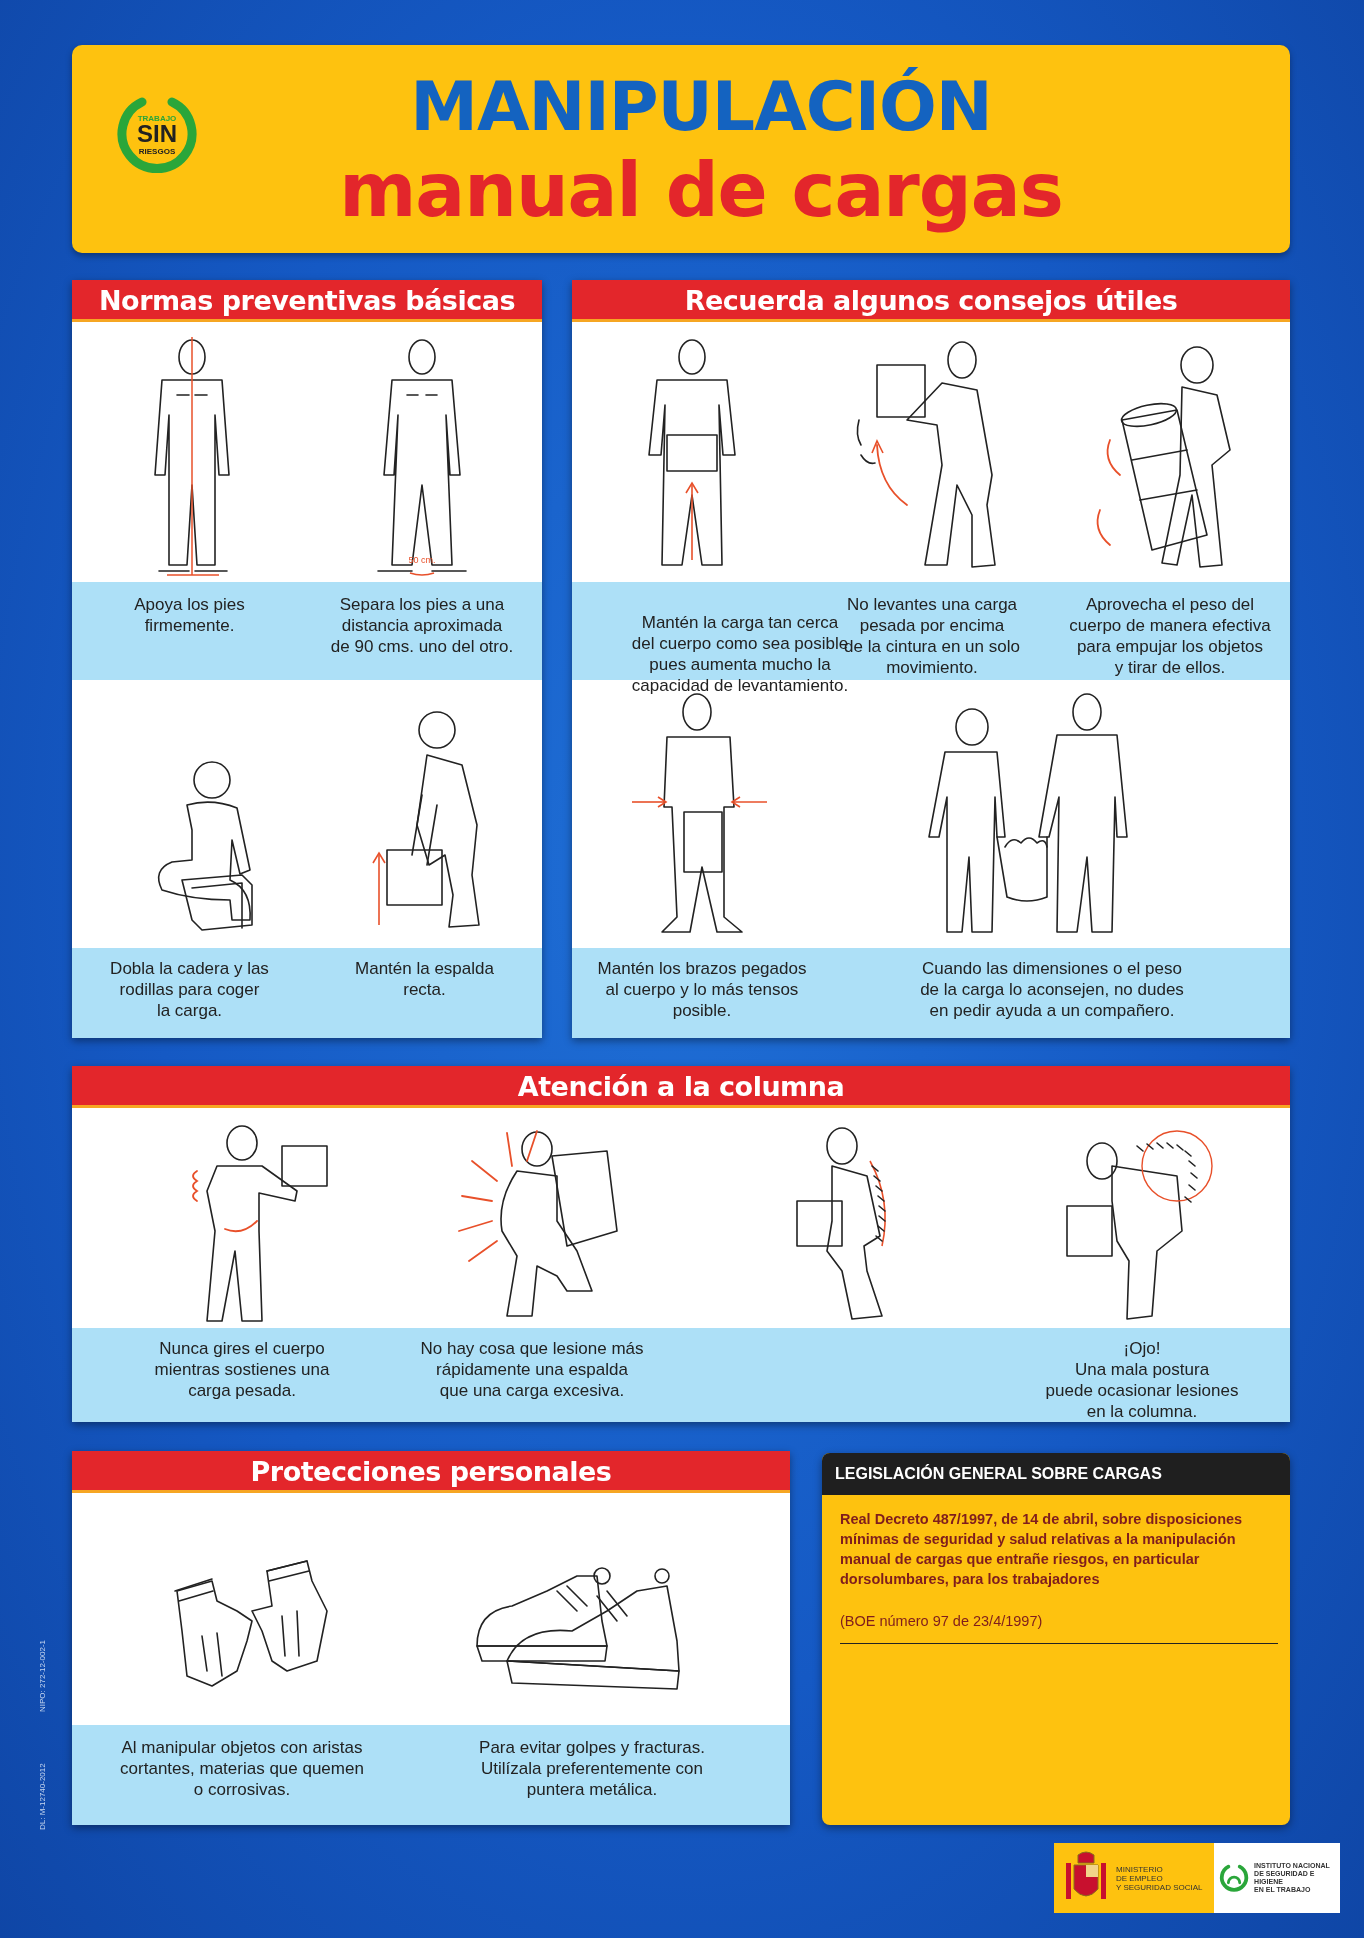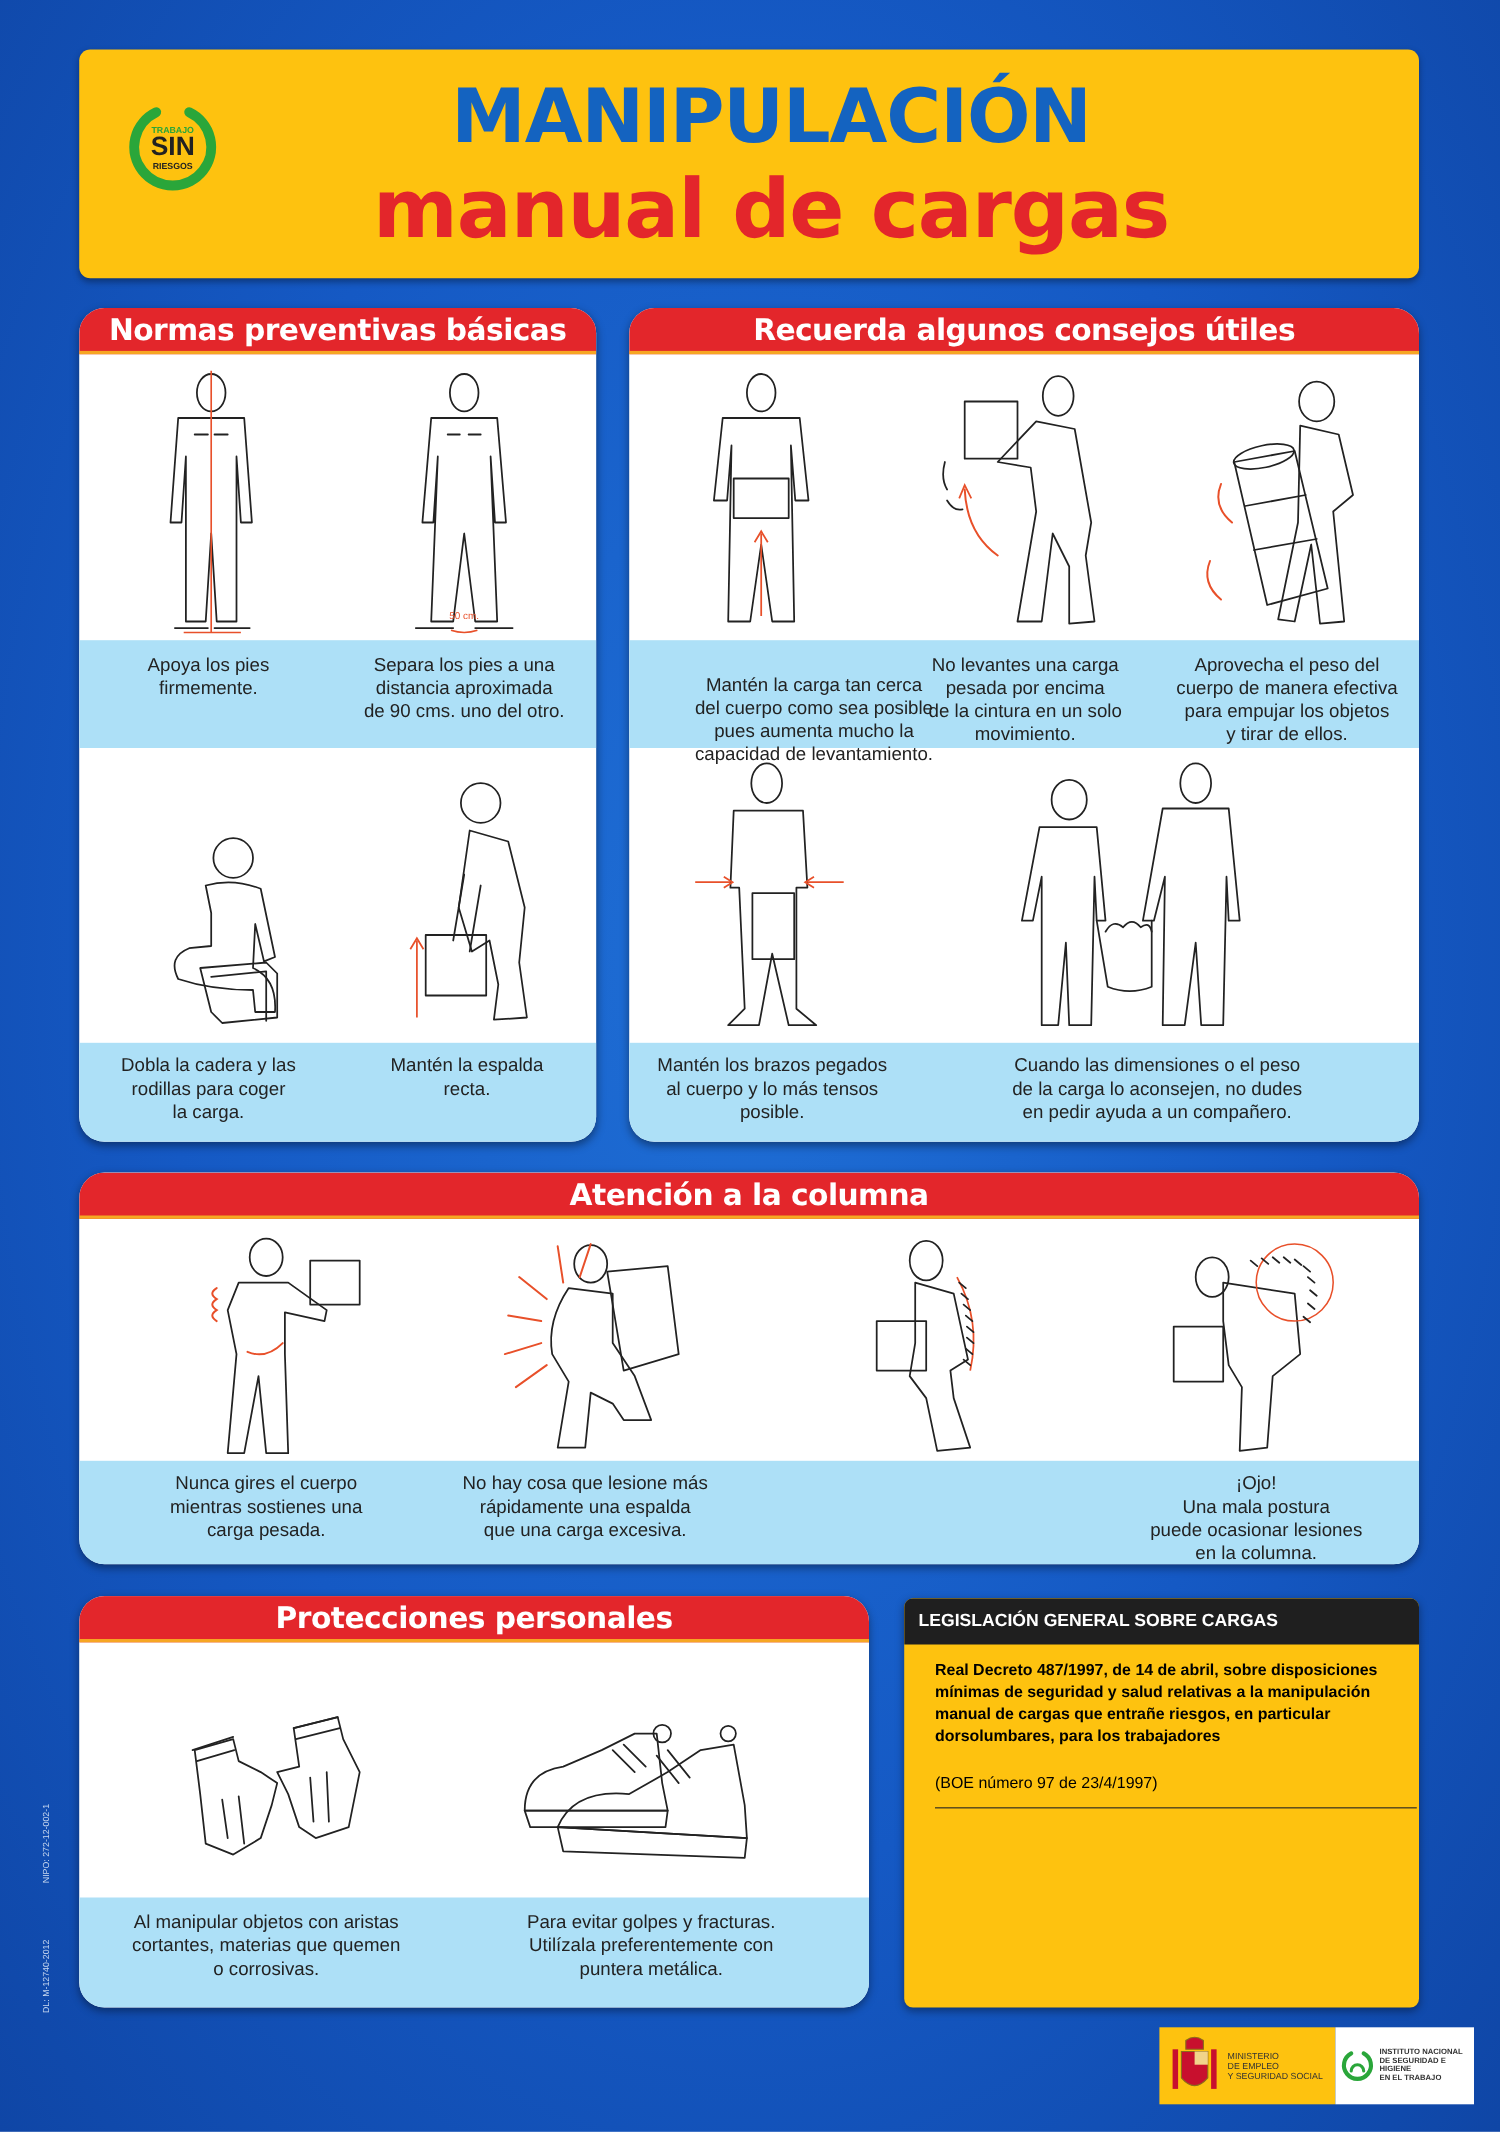--- a/index.html
+++ b/index.html
@@ -37,21 +37,21 @@
     left: 0; right: 0; top: 100px; text-align: center;
     font-size: 74px; font-weight: bold; color: #e3262b;
     line-height: 90px; letter-spacing: -1px;
     font-family: "DejaVu Sans", sans-serif;
     padding-left: 40px;
   }
 
   
   .card {
     background: #ffffff;
-    border-radius: 23px;
+    border-radius: 0;
     overflow: hidden;
     box-shadow: 0 3px 8px rgba(0,0,0,0.4);
   }
   .card-header {
     background: #e3262b;
     color: #fff;
     font-weight: bold;
     font-size: 27px;
     text-align: center;
     height: 42px; line-height: 42px;
@@ -81,21 +81,21 @@
     left: 822px; top: 1453px; width: 468px; height: 372px;
     background: #fec20f;
     border-radius: 8px; overflow: hidden;
     box-shadow: 0 3px 8px rgba(0,0,0,0.4);
   }
   .legis-header {
     background: #1f1f1f; color: #fff; font-weight: bold;
     font-size: 16px; height: 42px; line-height: 42px; padding-left: 13px;
   }
   .legis-body {
-    padding: 14px 13px 0 28px; color: #000000;
+    padding: 14px 13px 0 18px; color: #7f1d1d;
     font-size: 14.5px; line-height: 20px; font-weight: bold;
   }
   .legis-ref { margin-top: 22px; font-weight: normal; font-size: 14.5px; }
   .legis-rule { margin-top: 12px; border-top: 1.5px solid #222; width: 438px; }
 
   
   .footer-logos {
     left: 1054px; top: 1843px; width: 286px; height: 70px; display: flex;
   }
   .min-logo { width: 160px; height: 70px; background: #fec20f; display: flex; align-items: center; padding-left: 10px; }

